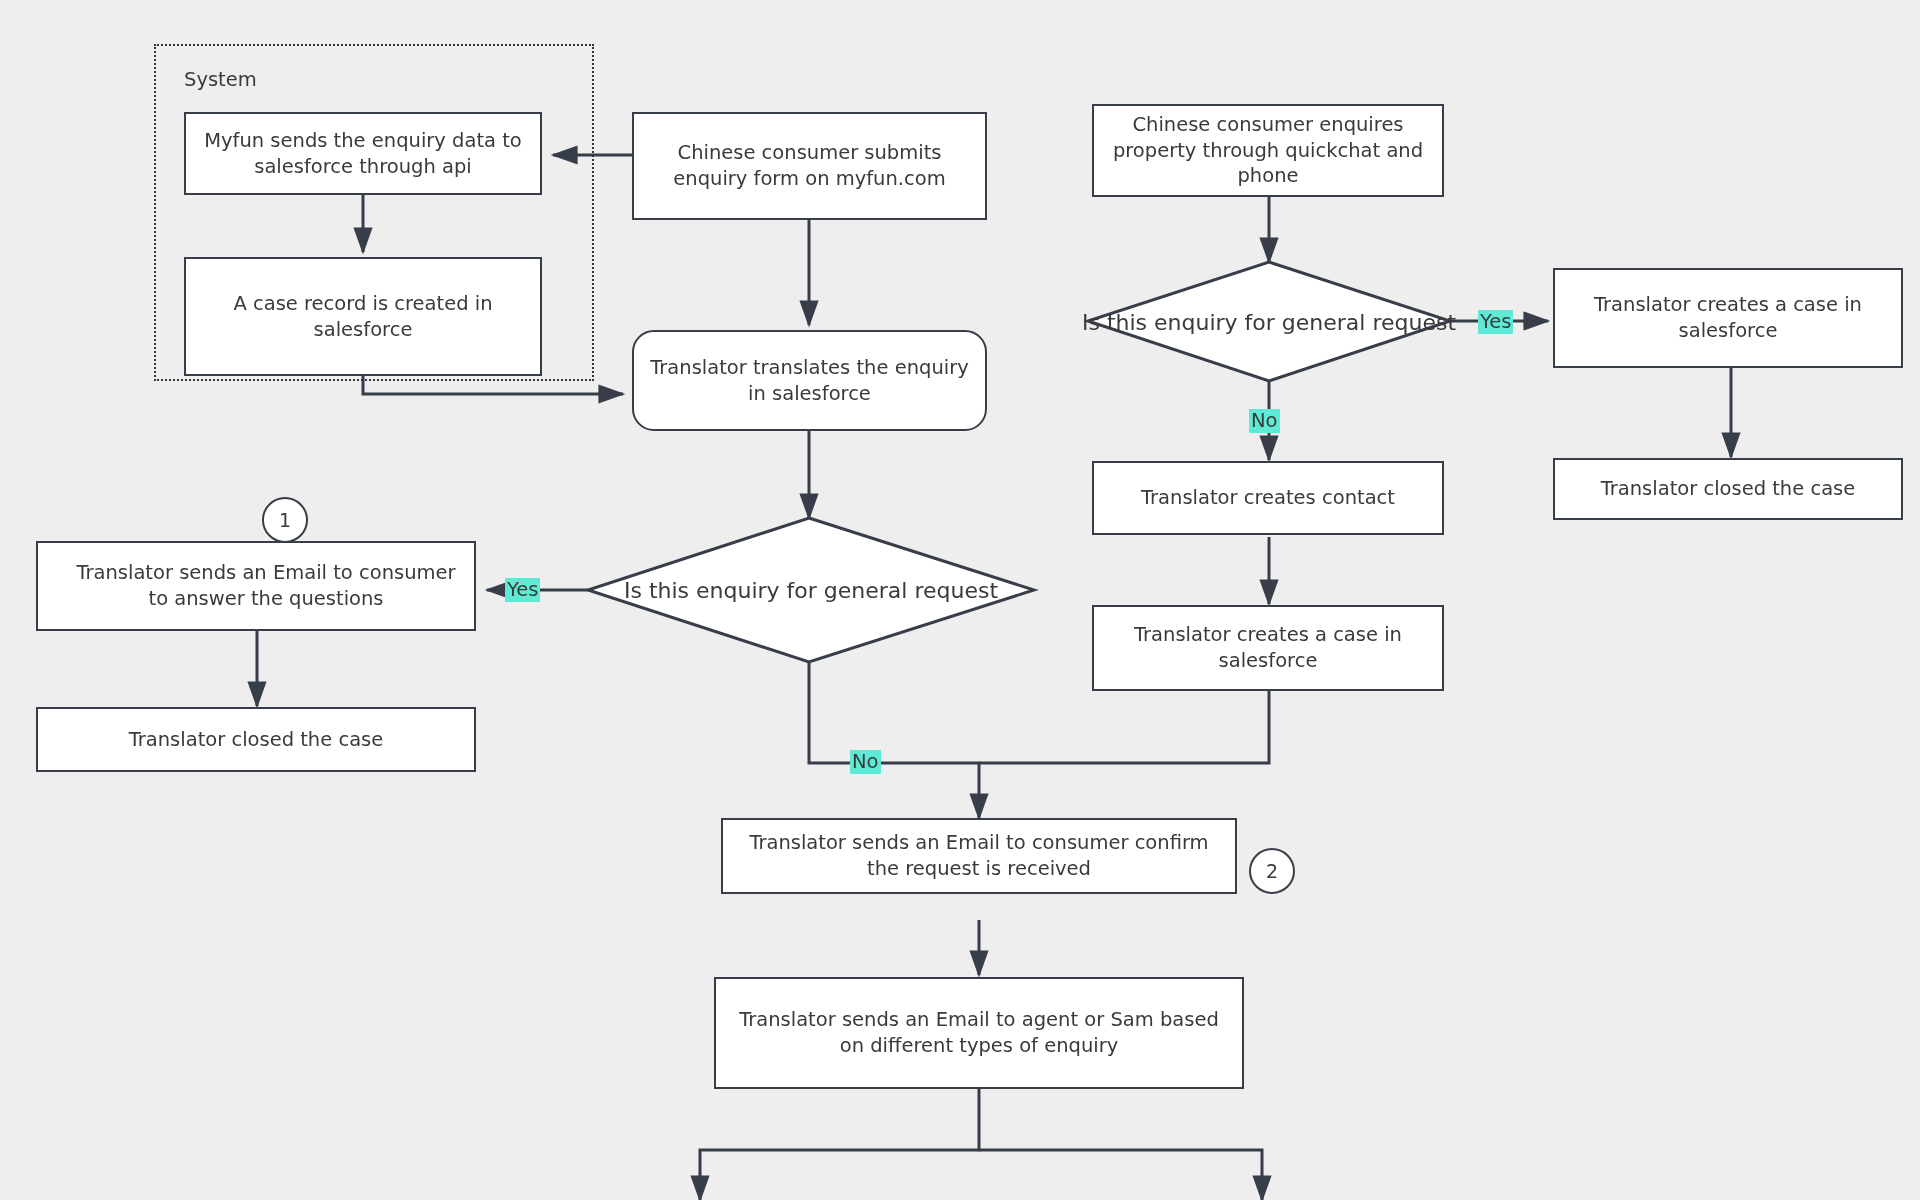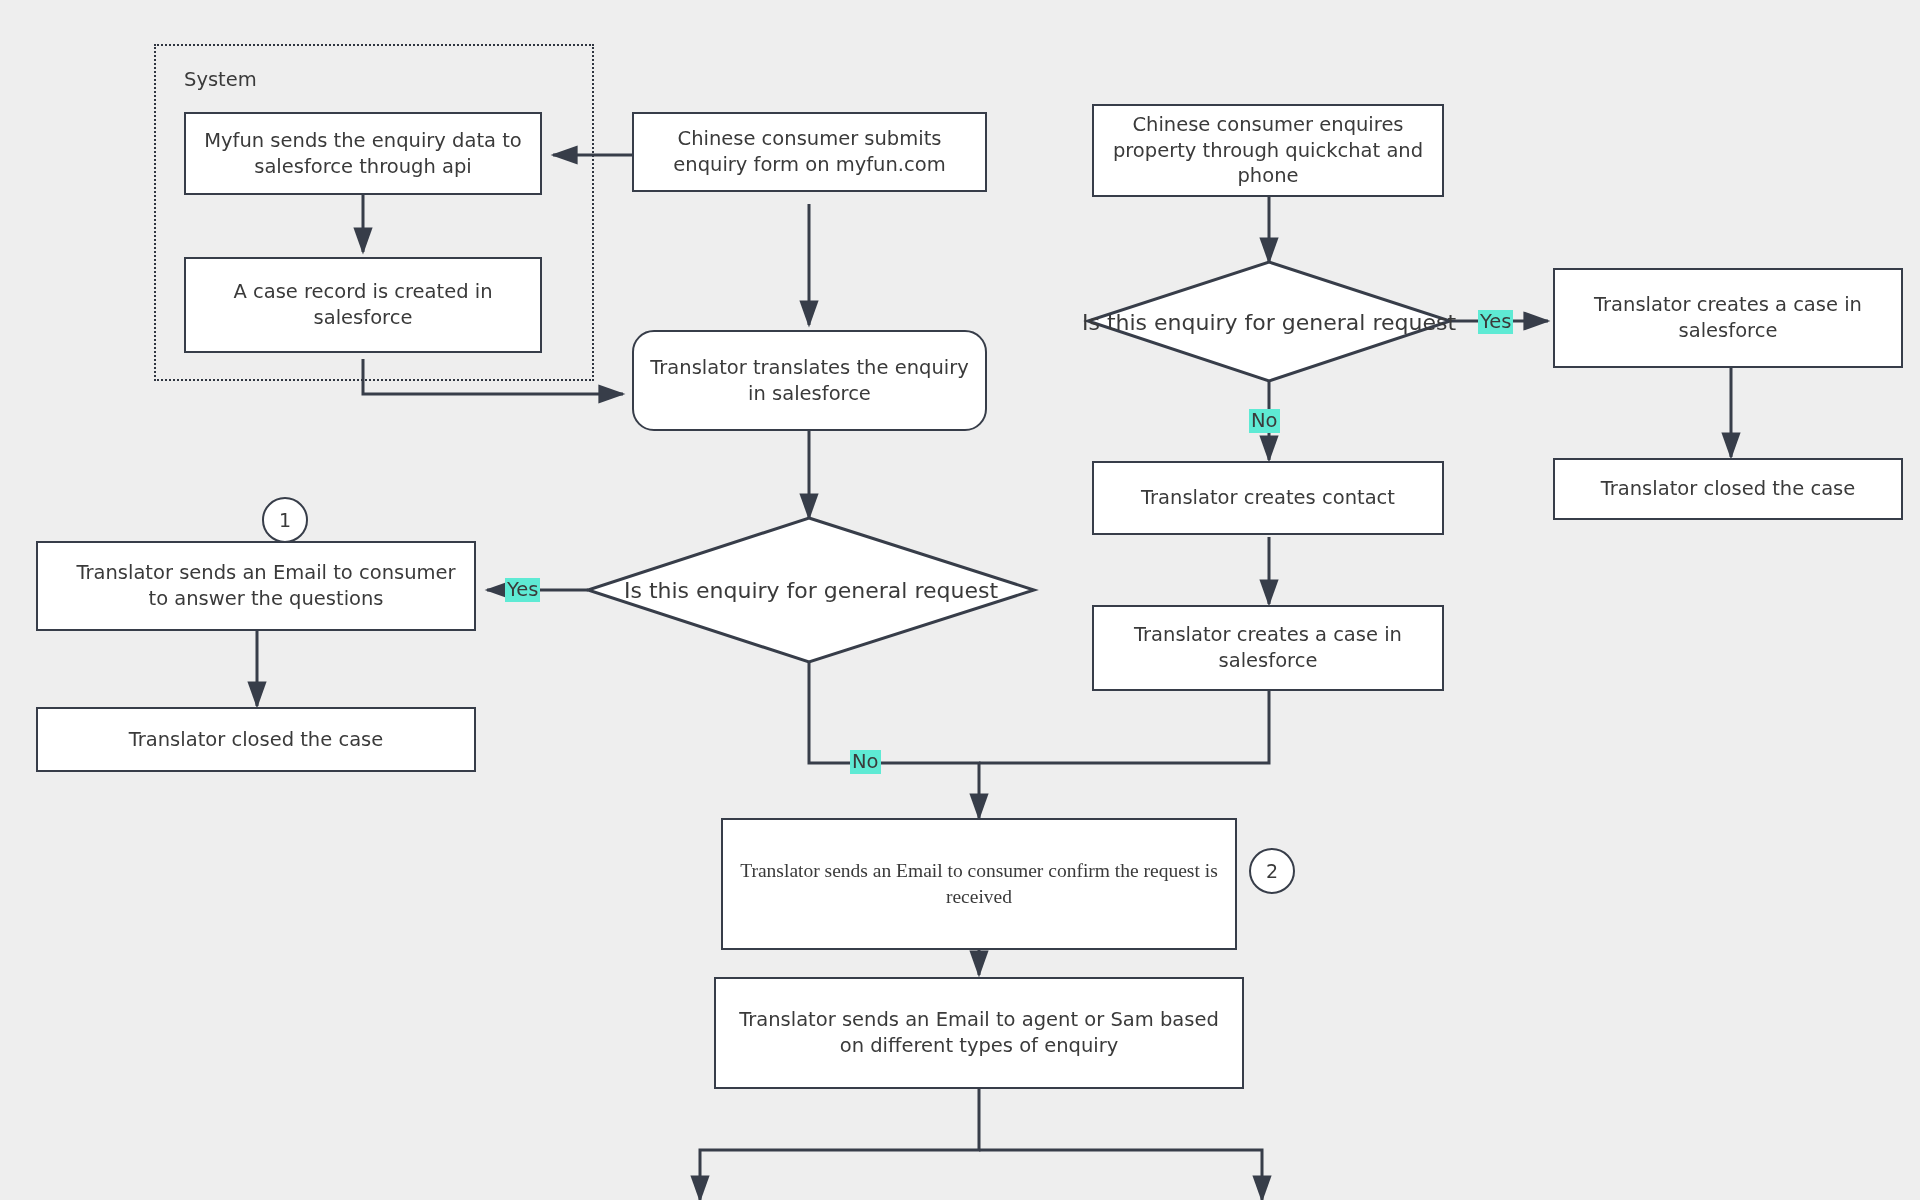--- a/index.html
+++ b/index.html
@@ -145,25 +145,25 @@
     <polygon points="809,518 1034,590 809,662 588,590" fill="#ffffff" stroke="#373d49" stroke-width="3"></polygon>
   </svg>
 
   <div class="group-box" style="left:154px; top:44px; width:440px; height:337px;"></div>
   <div class="group-label" style="left:184px; top:68px;">System</div>
 
   <div class="node" style="left:184px; top:112px; width:358px; height:83px;">
     <span>Myfun sends the enquiry data to salesforce through api</span>
   </div>
 
-  <div class="node" style="left:184px; top:257px; width:358px; height:96px;">
+  <div class="node" style="left:184px; top:257px; width:358px; height:119px;">
     <span>A case record is created in salesforce</span>
   </div>
 
-  <div class="node" style="left:632px; top:112px; width:355px; height:80px;">
+  <div class="node" style="left:632px; top:112px; width:355px; height:108px;">
     <span>Chinese consumer submits enquiry form on myfun.com</span>
   </div>
 
   <div class="node" style="left:632px; top:330px; width:355px; height:101px;border-radius:22px;">
     <span>Translator translates the enquiry in salesforce</span>
   </div>
 
   <div class="node" style="left:1092px; top:104px; width:352px; height:93px;">
     <span>Chinese consumer enquires property through quickchat and phone</span>
   </div>
@@ -185,21 +185,21 @@
   </div>
 
   <div class="node" style="left:36px; top:541px; width:440px; height:90px;padding-left:30px;">
     <span>Translator sends an Email to consumer to answer the questions</span>
   </div>
 
   <div class="node" style="left:36px; top:707px; width:440px; height:65px;">
     <span>Translator closed the case</span>
   </div>
 
-  <div class="node" style="left:721px; top:818px; width:516px; height:132px;font-family:Liberation Serif, serif;">
+  <div class="node" style="left:721px; top:818px; width:516px; height:76px;">
     <span>Translator sends an Email to consumer confirm the request is received</span>
   </div>
 
   <div class="node" style="left:714px; top:977px; width:530px; height:112px;align-items:center;">
     <span>Translator sends an Email to agent or Sam based on different types of enquiry</span>
   </div>
 
   <div class="decision" style="left:1088px; top:262px; width:362px; height:120px;">
     <div class="dtext">Is this enquiry for general request</div>
   </div>

